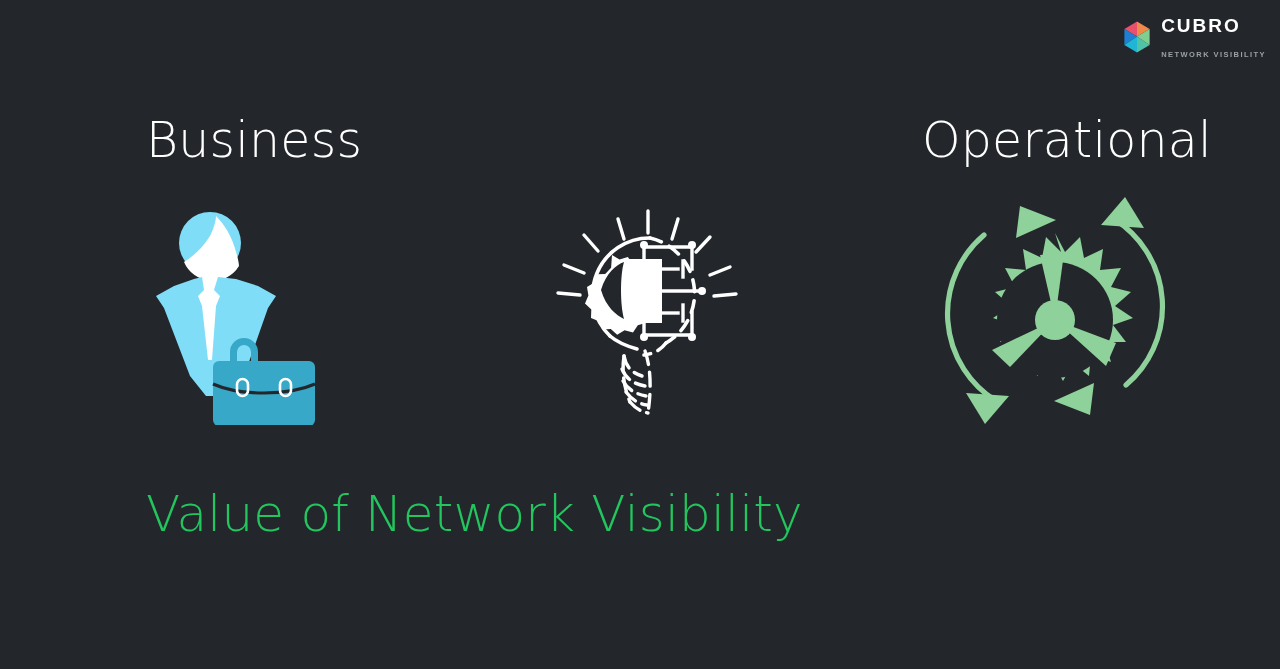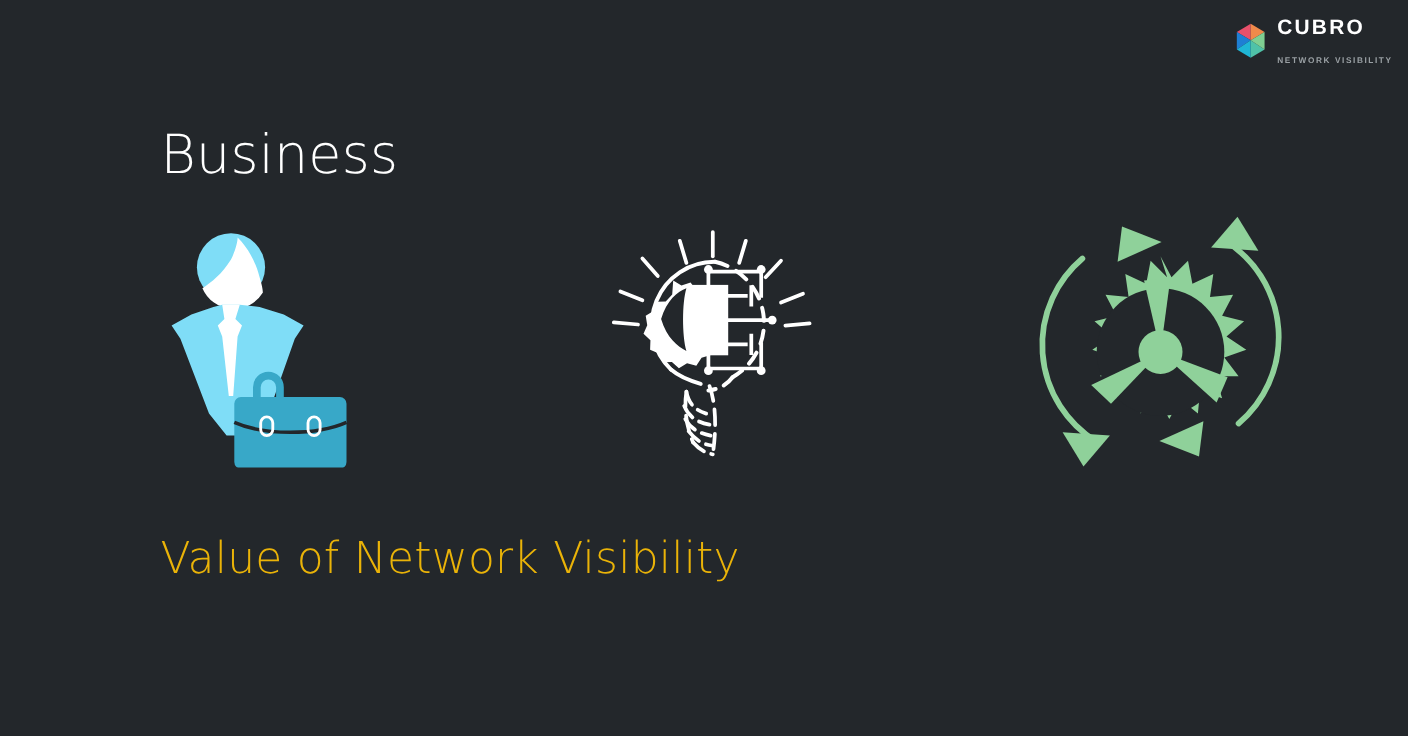--- a/index.html
+++ b/index.html
@@ -97,22 +97,22 @@
     width: 250px;
     height: 235px;
   }
   .icon-slot svg { display: block; width: 100%; height: 100%; }
 
   
   #main-title {
     position: absolute;
     left: 146px;
     top: 485px;
-    color: #eab308;
-    font-size: 40px;
+    color: #22c55e;
+    font-size: 50px;
     font-weight: 300;
     letter-spacing: 0.2px;
     white-space: nowrap;
     font-family: "DejaVu Sans", sans-serif;
   }
 </style>
 </head>
 <body>
 
 <div id="slide">
@@ -129,20 +129,21 @@
     </svg>
     <div id="brand-text">
       <span id="brand-name">CUBRO</span>
       <span id="brand-tagline">NETWORK VISIBILITY</span>
     </div>
   </div>
 
   <div class="heading" id="heading-business">Business</div>
 
 
+  <div class="heading" id="heading-operational">Operational</div>
 
   <div class="icon-slot" id="icon-business">
     <svg viewBox="0 0 215 225" xmlns="http://www.w3.org/2000/svg">
 
       <circle cx="70" cy="43" r="31" fill="#7fddf7"></circle>
 
       <path d="M44,62 C52,57 62,49 70,36 C74,28 76,20 76,16
                C84,24 92,36 96,52 C98,58 99,64 99,66
                A31,31 0 0 1 44,62 Z" fill="#ffffff"></path>
 

